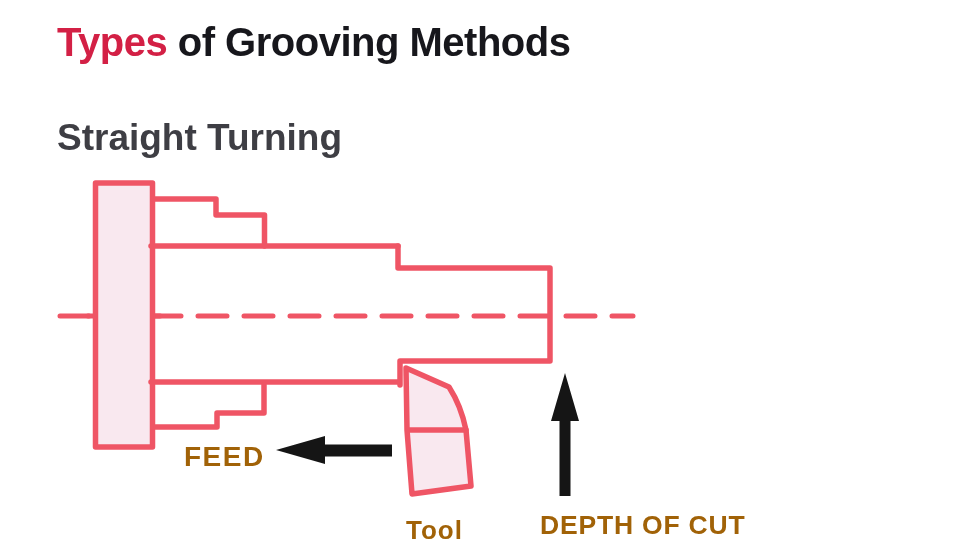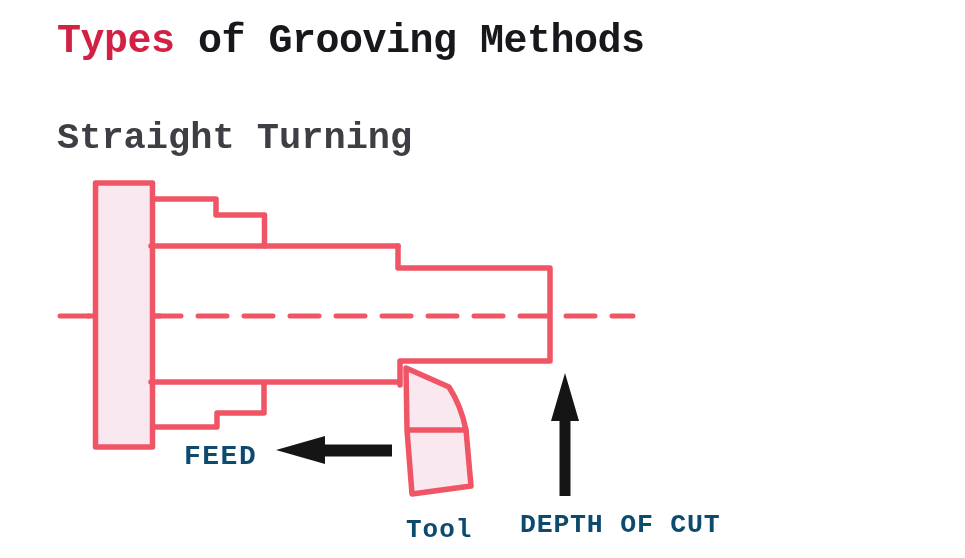--- a/index.html
+++ b/index.html
@@ -1,42 +1,42 @@
 <!DOCTYPE html>
 <html><head>
 <meta charset="utf-8">
 <style>
   html,body{margin:0;padding:0;background:#ffffff;}
   .screen{
     position:relative;
     width:959px;height:558px;
     background:#ffffff;
     overflow:hidden;
-    font-family:Liberation Mono, monospace;
+    font-family:Liberation Sans, sans-serif;
   }
   .page-title{
     position:absolute;left:57px;top:20px;
     font-size:40px;font-weight:700;letter-spacing:-0.5px;
     color:#17171C;margin:0;line-height:1.1;
     white-space:pre;
   }
   .page-title .accent{color:#D32045;}
   .section-heading{
     position:absolute;left:57px;top:118px;
     font-size:37px;font-weight:700;
     color:#3E3E44;margin:0;line-height:1.1;
   }
   .diagram-svg{position:absolute;left:0;top:0;}
   .diag-label{
     position:absolute;
-    font-weight:700;color:#0c4a6e;line-height:1;white-space:nowrap;
+    font-weight:700;color:#a16207;line-height:1;white-space:nowrap;
   }
   .feed-label{left:184px;top:443px;font-size:28px;letter-spacing:1.5px;}
   .tool-label{left:406px;top:517px;font-size:26px;letter-spacing:1px;text-align:right;}
-  .depth-label{left:520px;top:512px;font-size:26.5px;letter-spacing:0.8px;}
+  .depth-label{left:540px;top:512px;font-size:26.5px;letter-spacing:0.8px;}
 </style>
 </head>
 <body>
 
 <div class="screen">
 
   <h1 class="page-title"><span class="accent">Types</span><span> of Grooving Methods</span></h1>
 
   <h2 class="section-heading">Straight Turning</h2>
 

